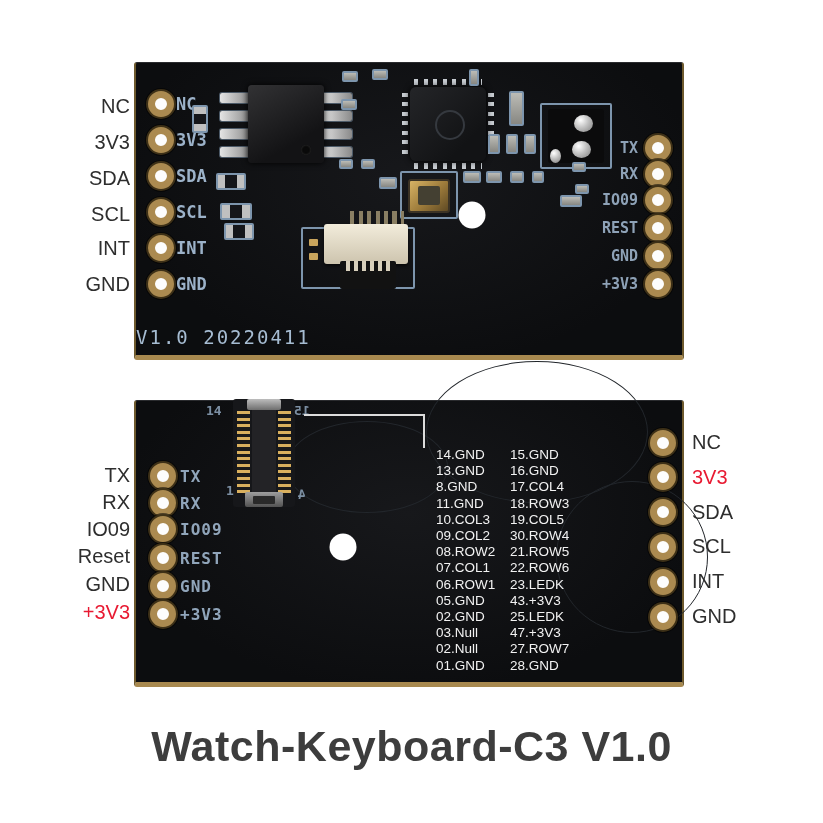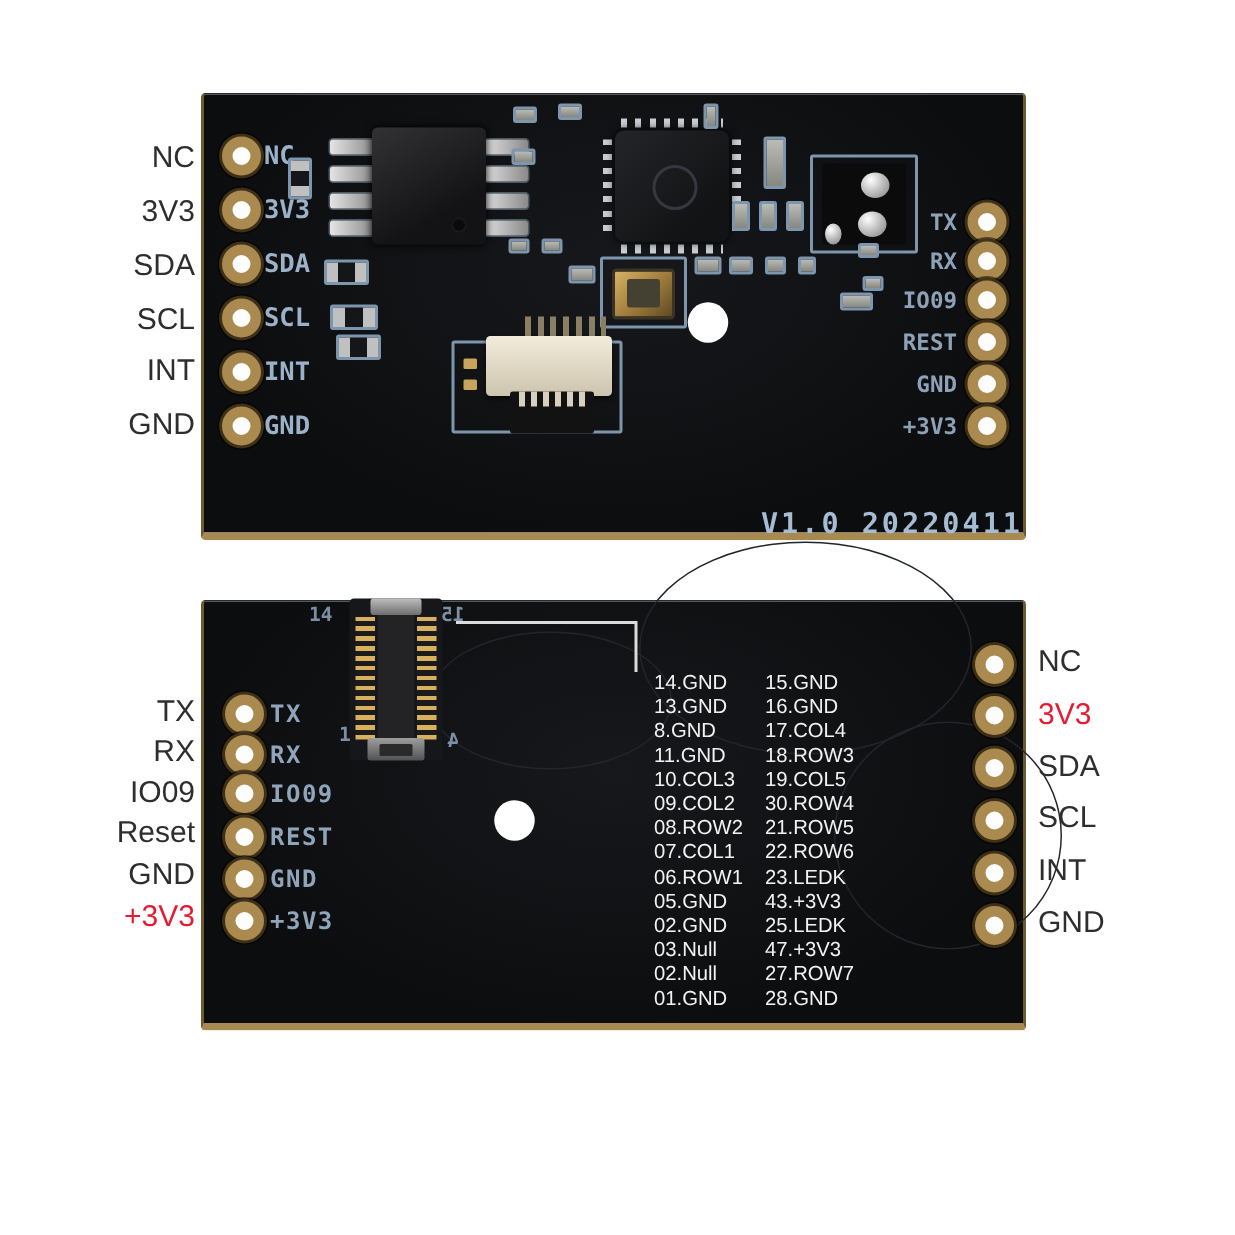--- a/index.html
+++ b/index.html
@@ -21,22 +21,22 @@
          transform:translate(-50%,-50%);}
 
   
   .silk{position:absolute;transform:translateY(-50%);color:#9cb2c9;
         font-family:"DejaVu Sans Mono",monospace;font-weight:bold;white-space:nowrap;}
   .fsl{left:40px;font-size:17px;}
   .fsr{right:44px;font-size:15px;text-align:right;opacity:.9;}
   .bsl{left:44px;font-size:16px;letter-spacing:1px;opacity:.92;}
   .silk-name{position:absolute;left:0;right:0;top:236px;text-align:center;color:#a6bcd2;
              font-family:"DejaVu Sans Mono",monospace;font-weight:bold;font-size:19px;letter-spacing:1px;}
-  .silk-ver{position:absolute;left:0;right:0;top:275px;text-align:right;color:#a6bcd2;
-            font-family:"DejaVu Sans Mono",monospace;font-weight:bold;font-size:19px;letter-spacing:2px;}
+  .silk-ver{position:absolute;left:0;right:0;top:263px;text-align:left;color:#a6bcd2;
+            font-family:"DejaVu Sans Mono",monospace;font-weight:normal;font-size:19px;letter-spacing:2px;}
   .cmark{position:absolute;color:#8fa6bd;font-family:"DejaVu Sans Mono",monospace;
          font-size:13px;font-weight:bold;opacity:.85;}
 
   
   .ext{position:absolute;font-size:20px;color:#2e2e2e;transform:translateY(-50%);white-space:nowrap;}
   .ext.r{right:693px;text-align:right;}
   .ext.l{left:692px;}
   .red{color:#e81a32;}
 
   
@@ -286,13 +286,14 @@
   <div class="ext r" style="top:584px">GND</div>
   <div class="ext r red" style="top:612px">+3V3</div>
 
   <div class="ext l" style="top:442px">NC</div>
   <div class="ext l red" style="top:477px">3V3</div>
   <div class="ext l" style="top:512px">SDA</div>
   <div class="ext l" style="top:546px">SCL</div>
   <div class="ext l" style="top:581px">INT</div>
   <div class="ext l" style="top:616px">GND</div>
 
+  <div class="title">Watch-Keyboard-C3 V1.0</div>
 </div>
 
 </body></html>

